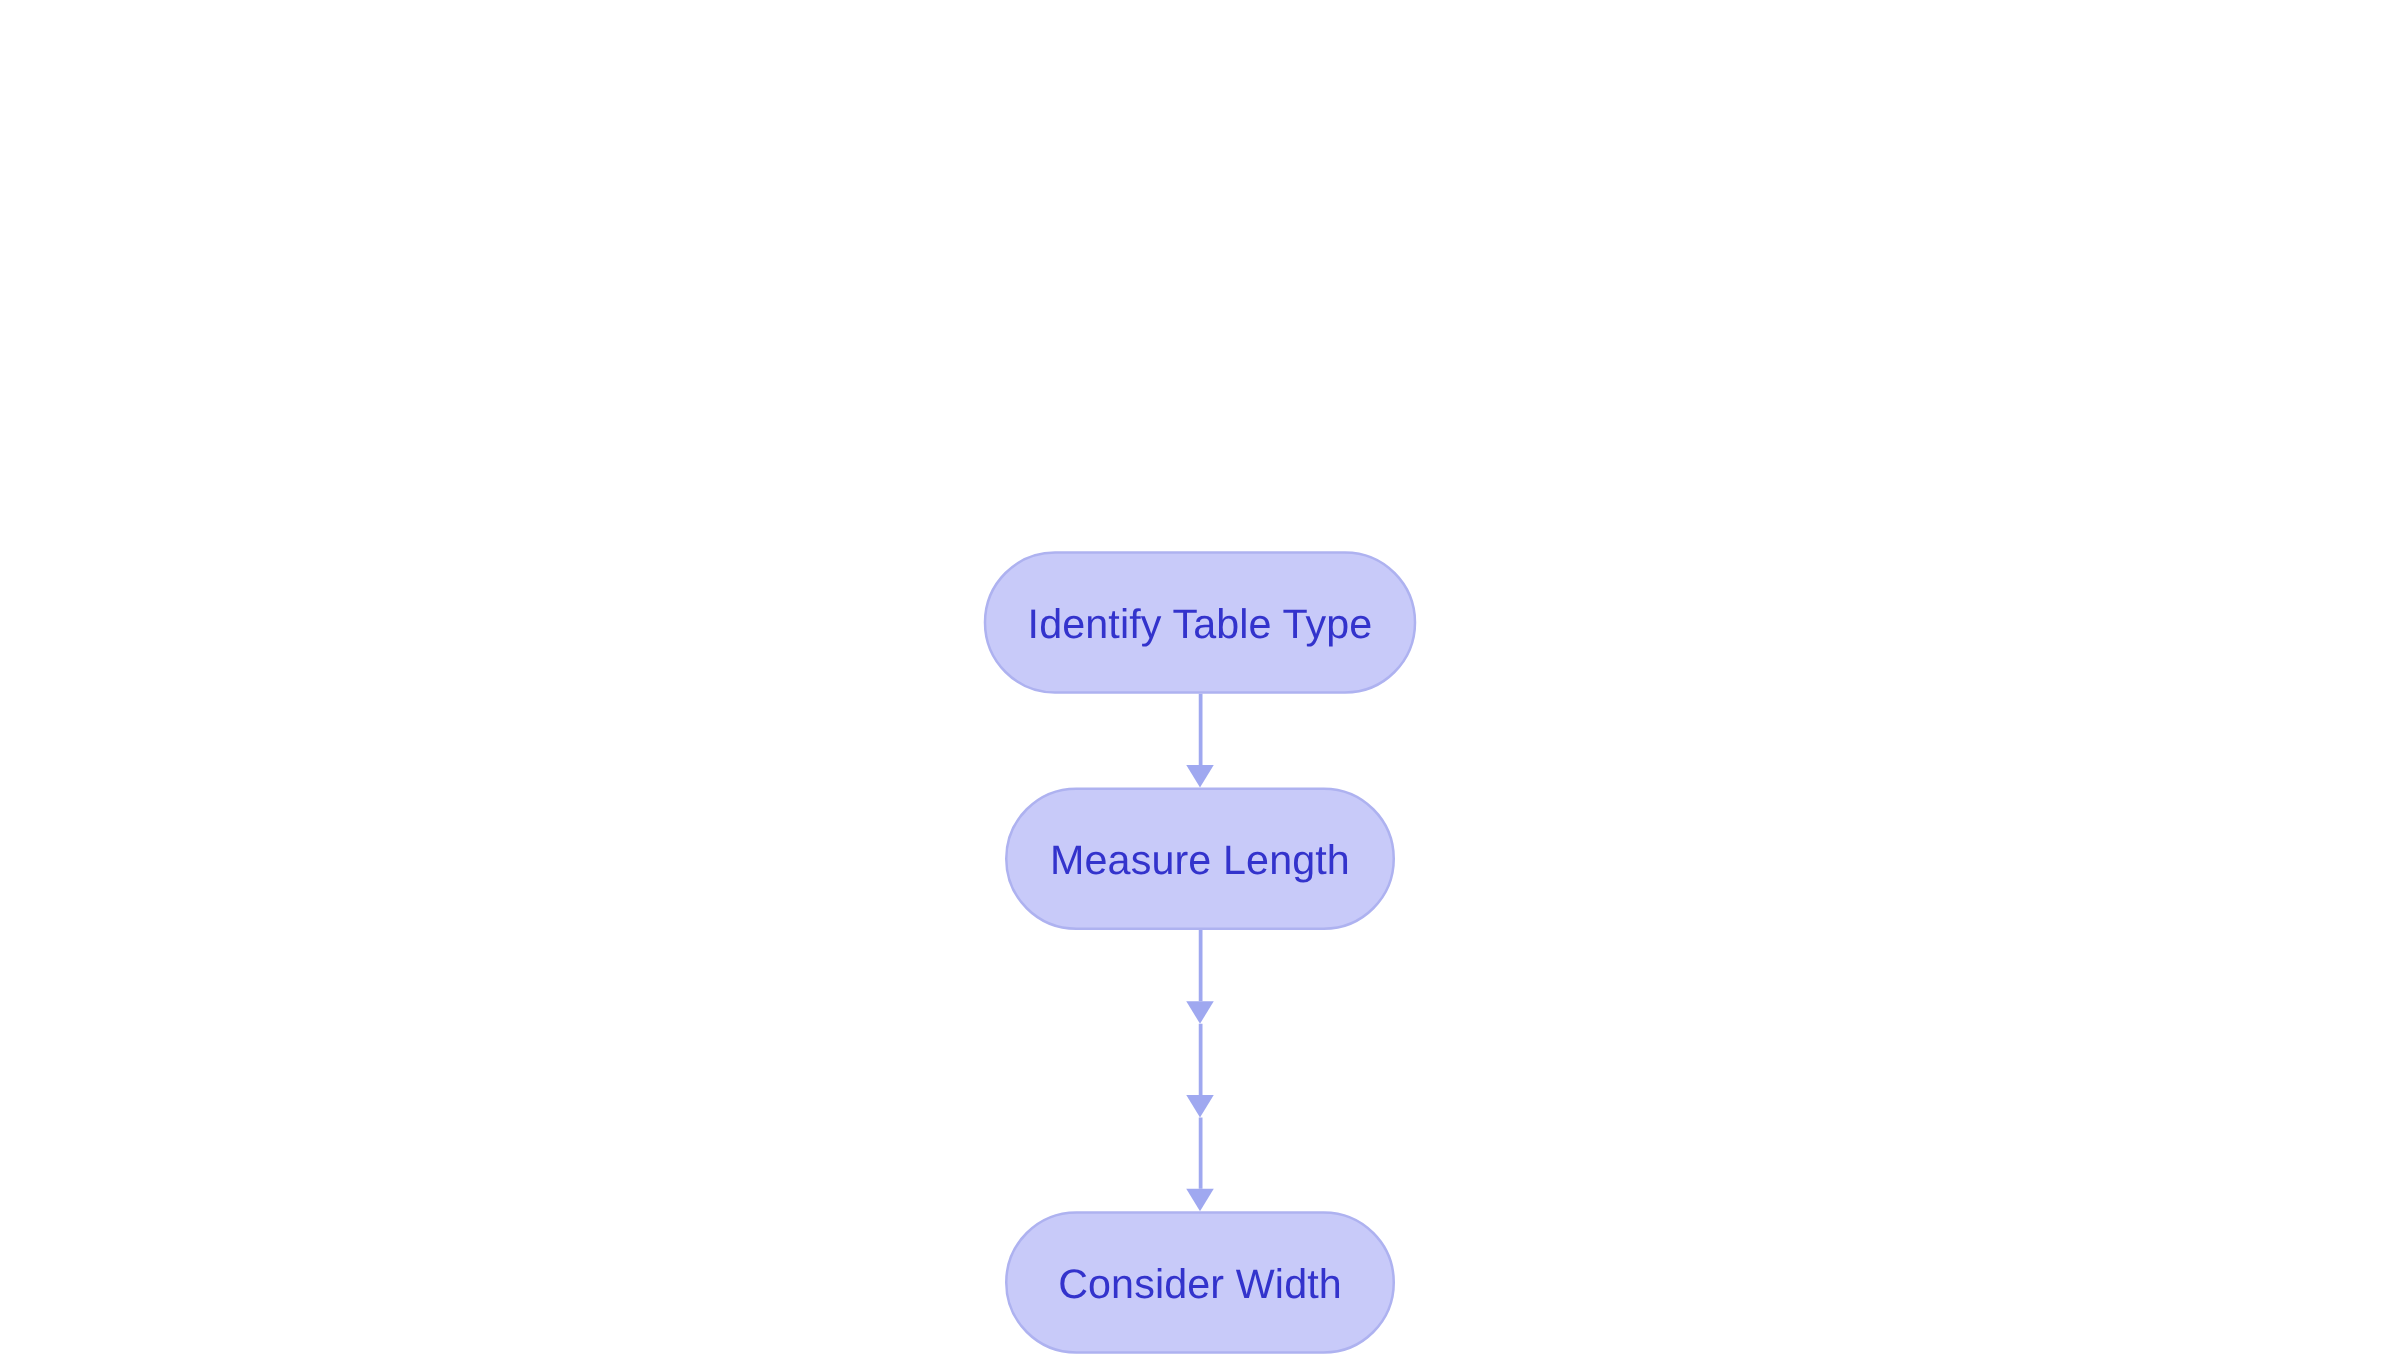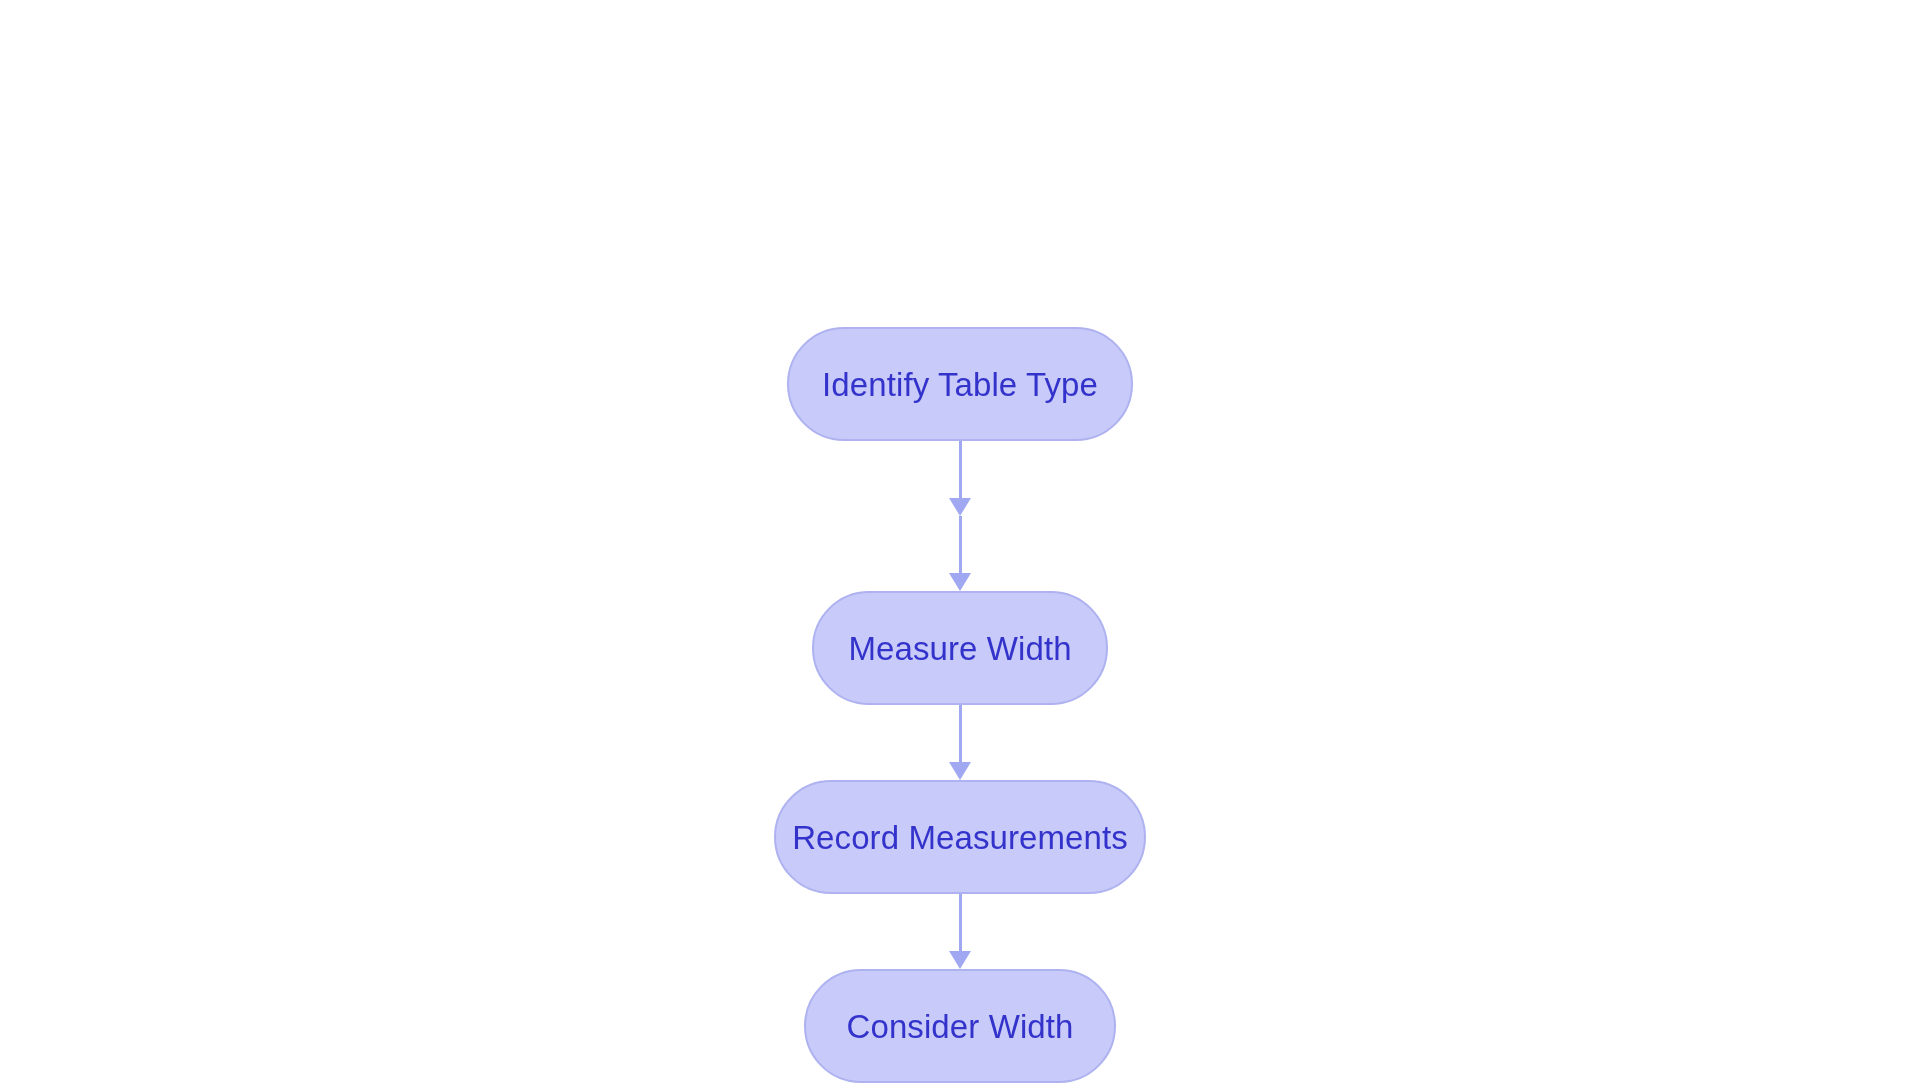--- a/index.html
+++ b/index.html
@@ -97,38 +97,35 @@
 
     <div class="flow-node w-n0">
       <span class="flow-node-label">Identify Table Type</span>
     </div>
 
     <div class="flow-connector">
       <div class="connector-line"></div>
       <div class="connector-arrowhead"></div>
     </div>
 
-
-    <div class="flow-connector">
-      <div class="connector-line"></div>
-      <div class="connector-arrowhead"></div>
-    </div>
-
-    <div class="flow-node w-n2">
-      <span class="flow-node-label">Measure Width</span>
+    <div class="flow-node w-n1">
+      <span class="flow-node-label">Measure Length</span>
     </div>
 
     <div class="flow-connector">
       <div class="connector-line"></div>
       <div class="connector-arrowhead"></div>
     </div>
 
-    <div class="flow-node w-n3">
-      <span class="flow-node-label">Record Measurements</span>
+
+    <div class="flow-connector">
+      <div class="connector-line"></div>
+      <div class="connector-arrowhead"></div>
     </div>
+
 
     <div class="flow-connector">
       <div class="connector-line"></div>
       <div class="connector-arrowhead"></div>
     </div>
 
     <div class="flow-node w-n4">
       <span class="flow-node-label">Consider Width</span>
     </div>
 

